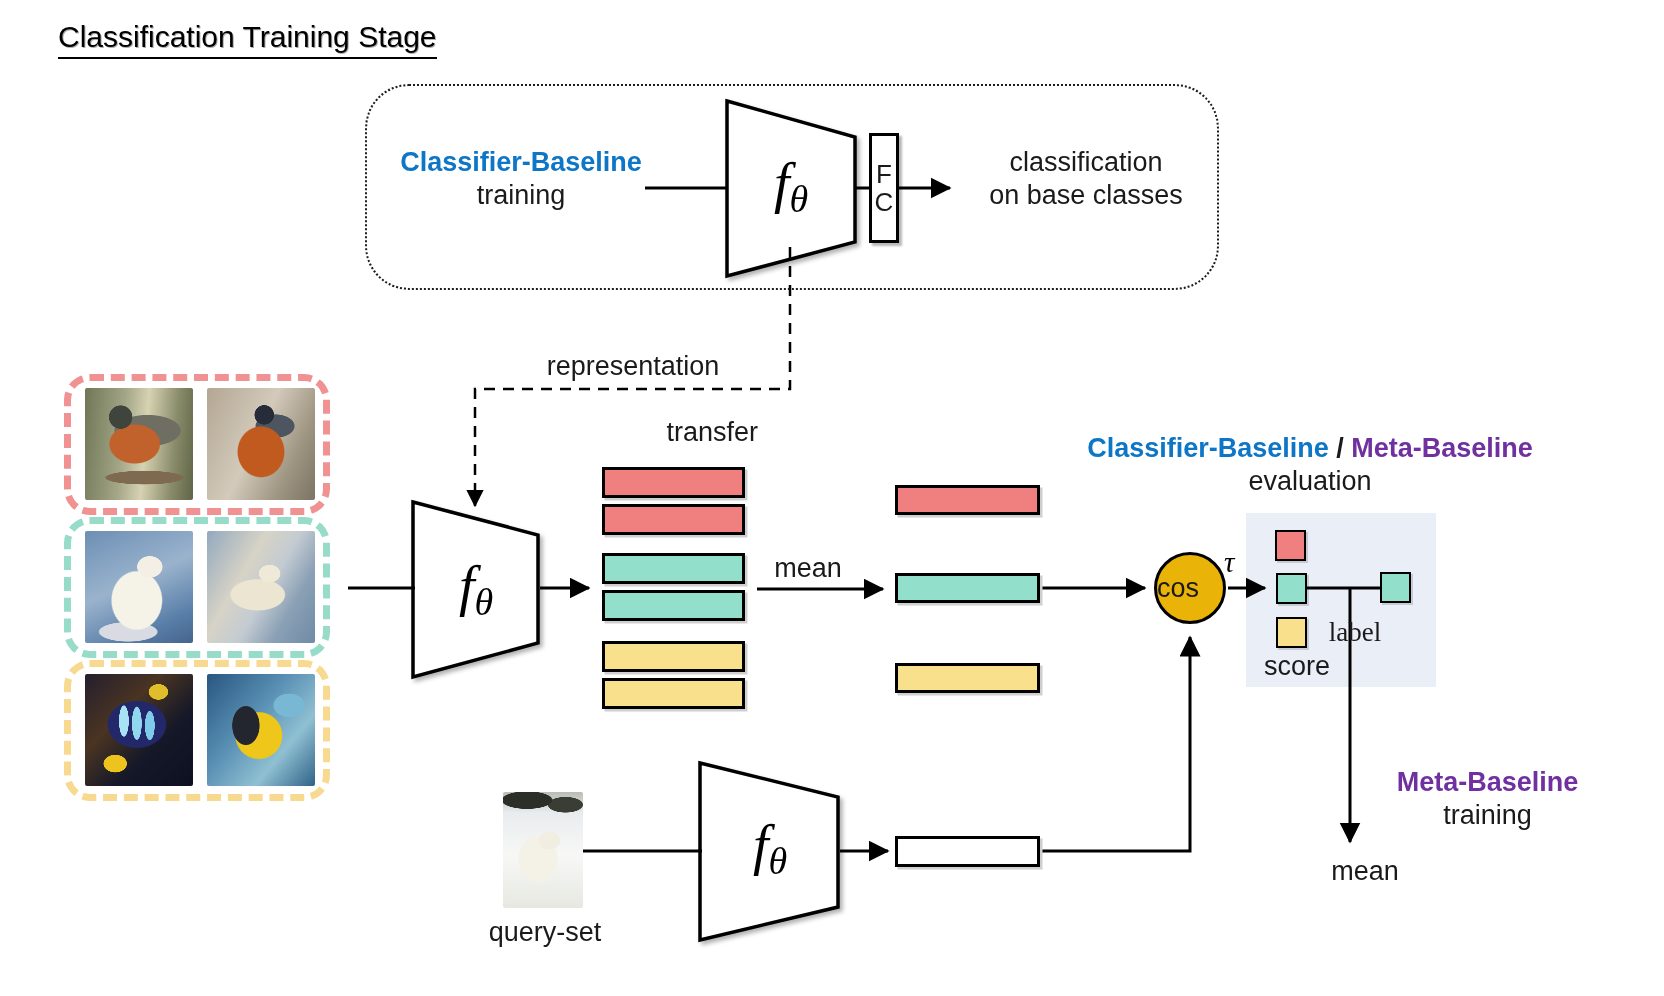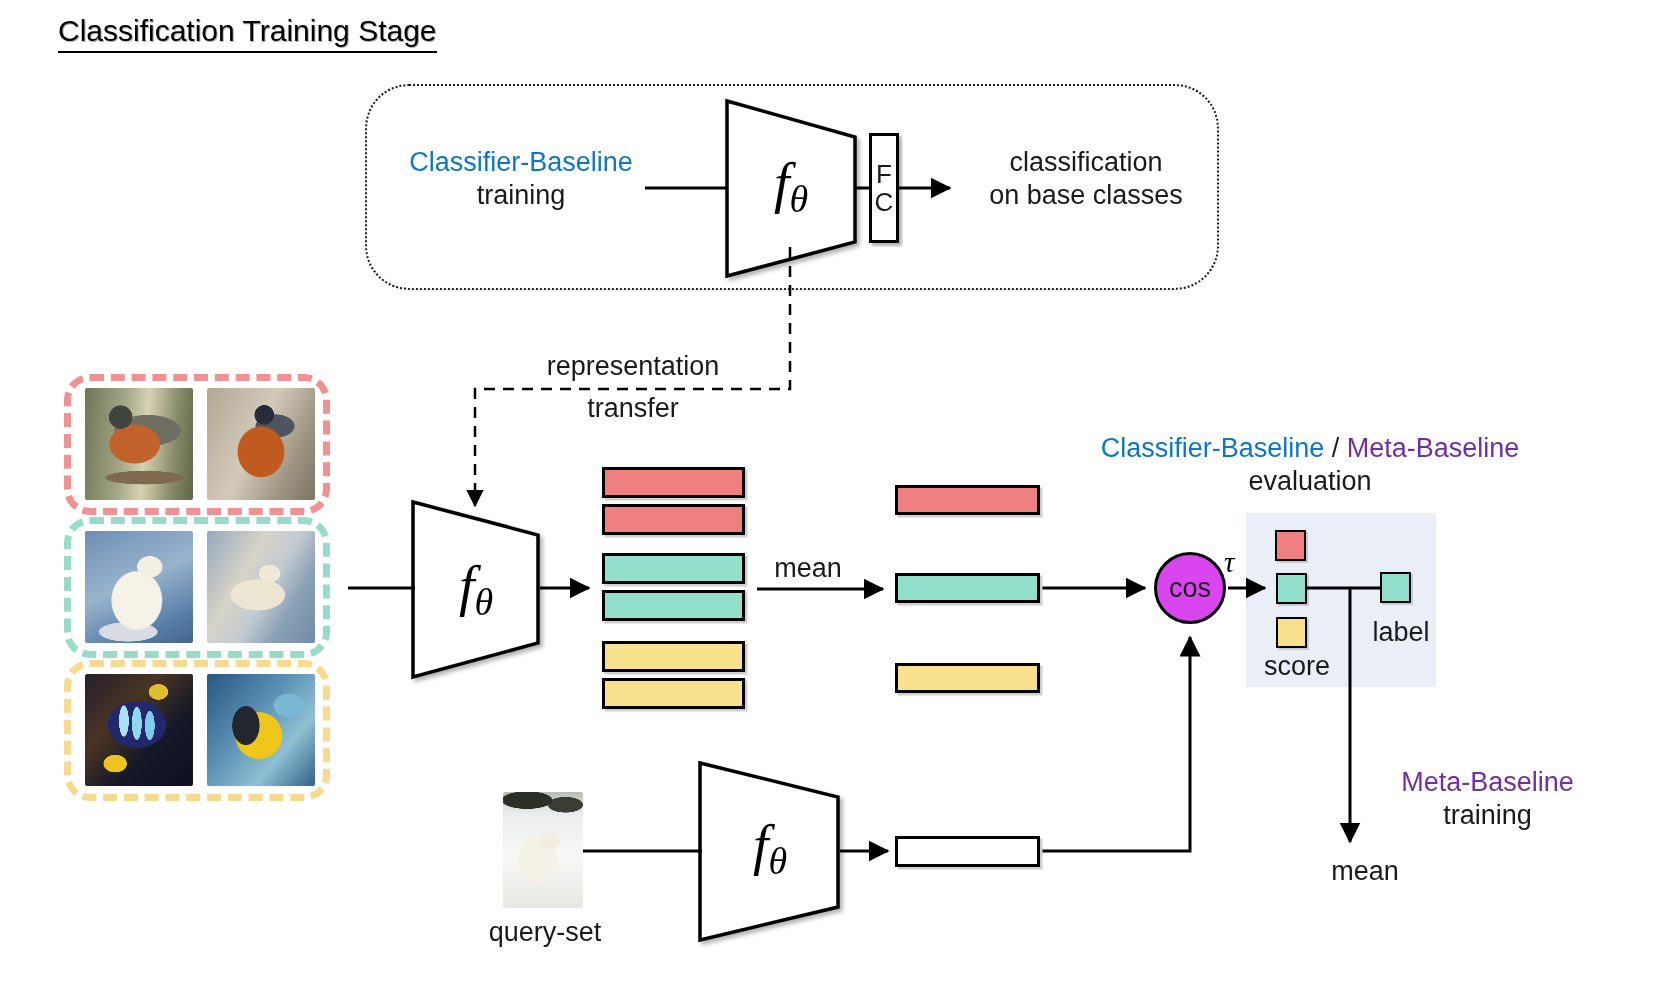--- a/index.html
+++ b/index.html
@@ -14,21 +14,21 @@
 
   .stage-title{
     font-size:30px;color:#000;white-space:nowrap;
     text-shadow:1px 1px 0 rgba(70,70,70,.45);
     border-bottom:2.5px solid #000;padding-bottom:3px;display:inline-block;
   }
   .dotted-box{
     border:2.5px dotted #1c1c1c;border-radius:44px;background:transparent;
   }
   .txt{font-size:27px;line-height:1.22;text-align:center;white-space:nowrap;}
-  .b{font-weight:normal;}
+  .b{font-weight:bold;}
   .blue{color:#0D76C6;}
   .purple{color:#7030A0;}
 
   .ftheta{
     font-family:"Liberation Serif",serif;font-style:italic;
     font-size:56px;color:#000;text-align:center;line-height:1;
   }
   .ftheta .sub{font-size:38px;vertical-align:-10px;}
 
   .fc-box{
@@ -87,21 +87,21 @@
   .bar-red{background:#F08080;}
   .bar-teal{background:#92E0CC;}
   .bar-yellow{background:#F8E08C;}
   .bar-white{background:#fff;}
 
   .eval-box{width:190px;height:174px;background:#E9EEF7;}
   .sq{width:31px;height:31px;box-sizing:border-box;border:2.5px solid #000;box-shadow:2px 2px 0 rgba(0,0,0,.15);}
 
   .cos-circle{
     width:72px;height:72px;box-sizing:border-box;border:3px solid #000;border-radius:50%;
-    background:#d946ef;display:flex;align-items:center;justify-content:center;font-size:27px;
+    background:#eab308;display:flex;align-items:center;justify-content:flex-start;font-size:27px;
   }
   .tau{font-family:"Liberation Serif",serif;font-style:italic;font-size:29px;color:#000;}
 </style>
 </head>
 <body>
 
 <div class="canvas">
 
   <div class="eval-box under" style="left:1246px;top:513px;"></div>
 
@@ -130,21 +130,21 @@
 
       <line x1="1306" y1="588" x2="1380" y2="588"></line>
       <line x1="1350" y1="588" x2="1350" y2="842" marker-end="url(#ah)"></line>
 
       <line x1="583" y1="851" x2="702" y2="851"></line>
       <line x1="840" y1="851" x2="888" y2="851" marker-end="url(#ah)"></line>
       <path d="M1040,851 L1190,851 L1190,637" marker-end="url(#ah)"></path>
     </g>
   </svg>
 
-  <div class="el" style="left:58px;top:14px;">
+  <div class="el" style="left:58px;top:20px;">
     <span class="stage-title">Classification Training Stage</span>
   </div>
 
   <div class="dotted-box el" style="left:365px;top:84px;width:850px;height:202px;"></div>
 
   <div class="txt el" style="left:385px;top:146px;width:272px;">
     <div class="b blue">Classifier-Baseline</div>
     <div>training</div>
   </div>
 
@@ -156,21 +156,21 @@
     <div>F</div>
     <div>C</div>
   </div>
 
   <div class="txt el" style="left:955px;top:146px;width:262px;">
     <div>classification</div>
     <div>on base classes</div>
   </div>
 
   <div class="txt el" style="left:508px;top:350px;width:250px;">representation</div>
-  <div class="txt el" style="left:508px;top:392px;width:250px;">transfer</div>
+  <div class="txt el" style="left:508px;top:416px;width:250px;text-align:right;">transfer</div>
 
   <div class="support-box el" style="left:64px;top:374px;width:266px;height:141px;border-color:#F19292;">
     <div class="ph img-bird1" style="left:14px;top:7px;width:108px;height:112px;"></div>
     <div class="ph img-bird2" style="left:136px;top:7px;width:108px;height:112px;"></div>
   </div>
   <div class="support-box el" style="left:64px;top:517px;width:266px;height:141px;border-color:#97DCC8;">
     <div class="ph img-fox1" style="left:14px;top:7px;width:108px;height:112px;"></div>
     <div class="ph img-fox2" style="left:136px;top:7px;width:108px;height:112px;"></div>
   </div>
   <div class="support-box el" style="left:64px;top:660px;width:266px;height:141px;border-color:#F7DA8F;">
@@ -204,21 +204,21 @@
   <div class="txt el b" style="left:1060px;top:432px;width:500px;">
     <span class="blue">Classifier-Baseline</span><span> / </span><span class="purple">Meta-Baseline</span>
   </div>
 
   <div class="sq el" style="left:1275px;top:530px;background:#F08080;"></div>
   <div class="sq el" style="left:1276px;top:573px;background:#92E0CC;"></div>
   <div class="sq el" style="left:1276px;top:617px;background:#F8E08C;"></div>
   <div class="txt el" style="left:1242px;top:650px;width:110px;">score</div>
 
   <div class="sq el" style="left:1380px;top:572px;background:#92E0CC;"></div>
-  <div class="txt el" style="left:1346px;top:616px;width:110px;">label</div>
+  <div class="txt el" style="left:1300px;top:616px;width:110px;font-family:Liberation Serif, serif;">label</div>
 
   <div class="txt el" style="left:1310px;top:855px;width:110px;">mean</div>
   <div class="txt el" style="left:1380px;top:766px;width:215px;">
     <div class="b purple">Meta-Baseline</div>
     <div>training</div>
   </div>
 
   <div class="ph img-query el" style="left:503px;top:792px;width:80px;height:116px;"></div>
   <div class="txt el" style="left:470px;top:916px;width:150px;">query-set</div>
 

